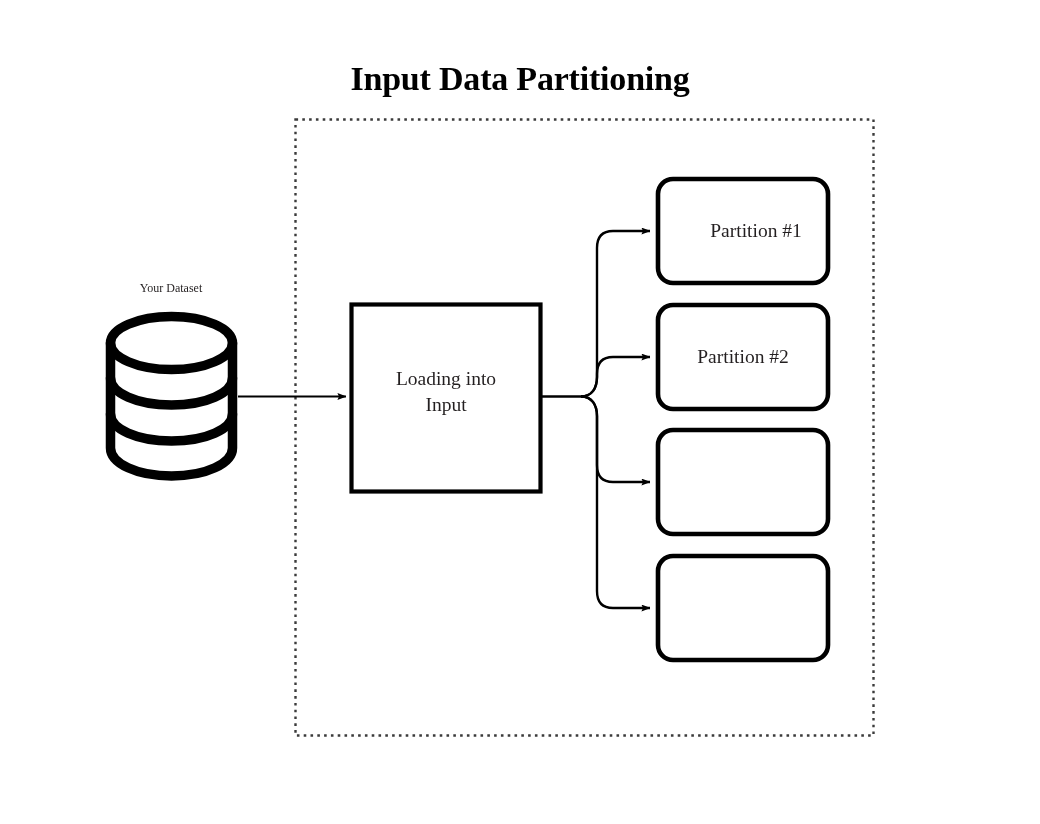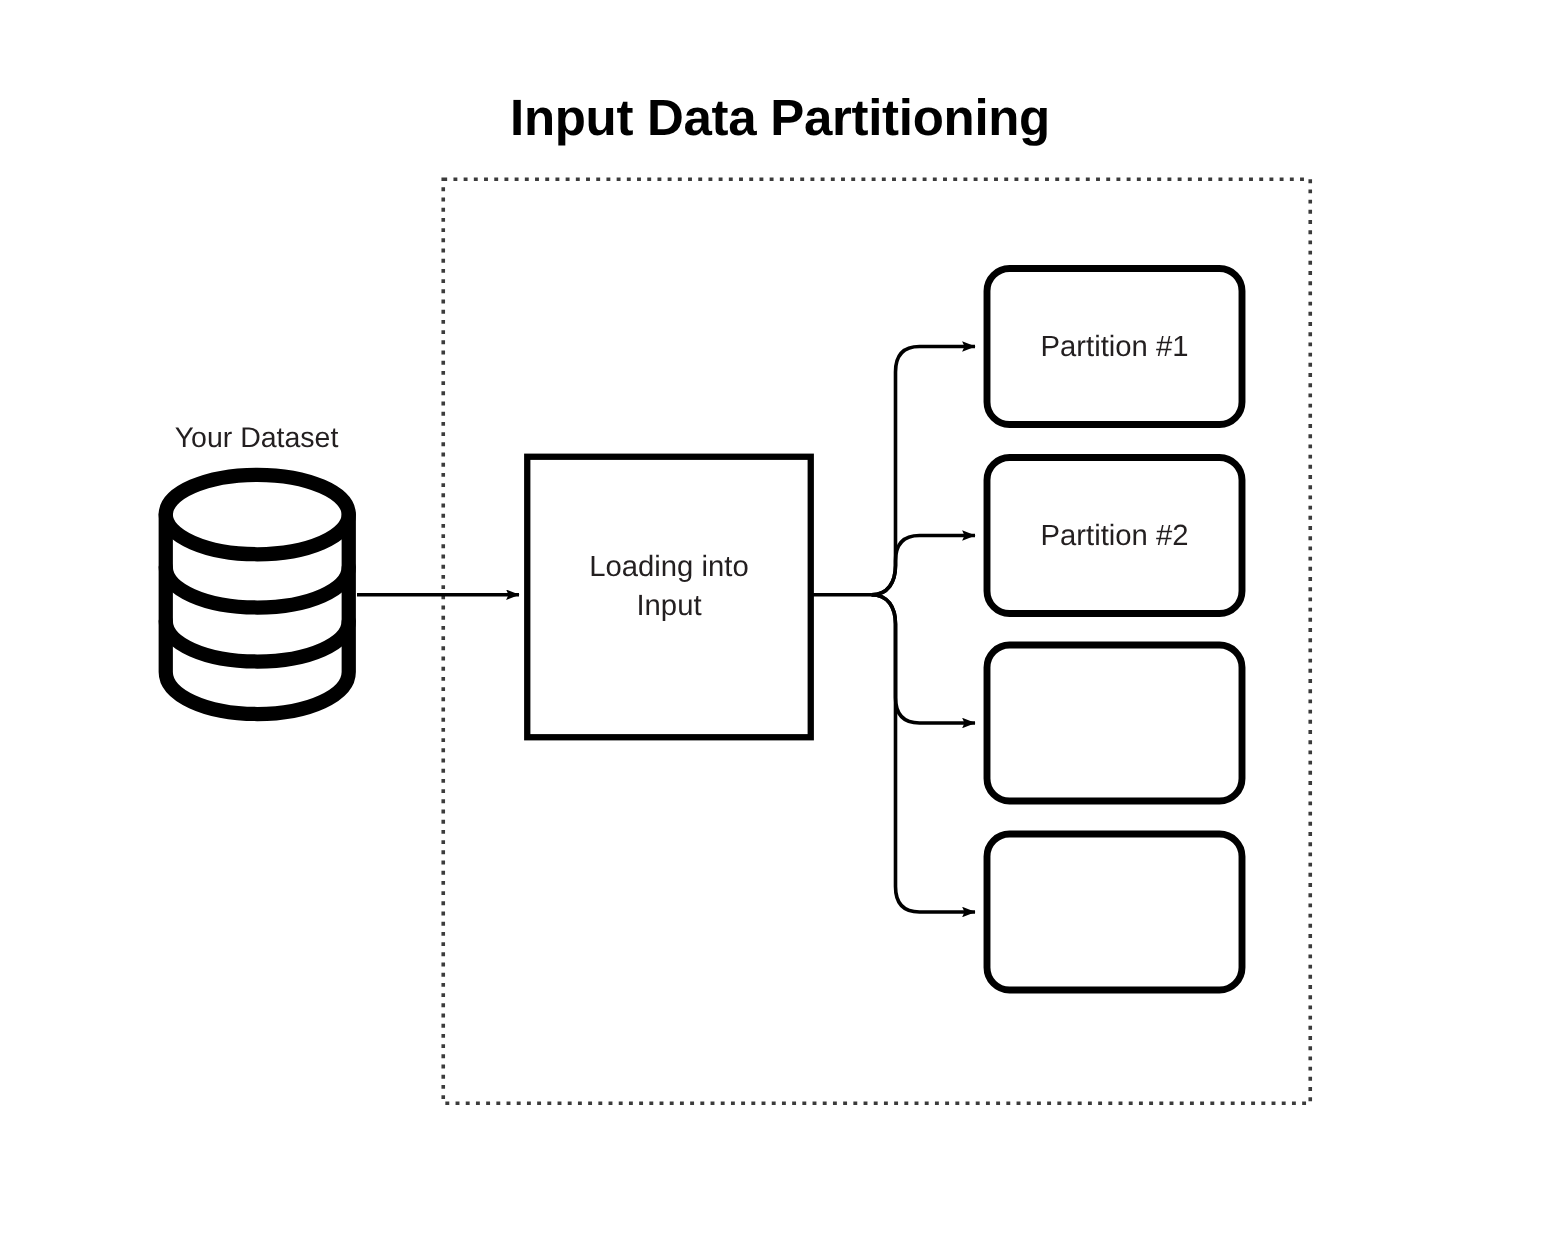--- a/index.html
+++ b/index.html
@@ -11,20 +11,21 @@
     width: 1040px;
     height: 824px;
     font-family: "Liberation Sans", sans-serif;
     overflow: hidden;
   }
   #canvas {
     position: relative;
     width: 1040px;
     height: 642px;
     background: #ffffff;
+    font-family: Liberation Serif, serif;
   }
   #diagram-svg {
     position: absolute;
     left: 0;
     top: 0;
     width: 1040px;
     height: 824px;
   }
   .diagram-title {
     position: absolute;
@@ -41,35 +42,35 @@
   .lbl {
     position: absolute;
     color: #231f20;
     text-align: center;
     line-height: 1.25;
   }
   .dataset-label {
     left: 86px;
     top: 281px;
     width: 170px;
-    font-size: 19px;
+    font-size: 12px;
   }
   .spark-label {
     left: 352px;
     top: 366px;
     width: 188px;
     font-size: 19.5px;
     line-height: 1.32;
   }
   .partition-label {
     width: 172px;
     font-size: 19.5px;
     left: 657px;
   }
-  .p1 { top: 219px; }
+  .p1 { top: 219px; margin-left: 13px; }
   .p2 { top: 345px; }
   .p3 { top: 470px; }
   .p4 { top: 596px; }
 </style>
 </head>
 <body>
 
 <div id="canvas">
 
   <div class="diagram-title">Input Data Partitioning</div>

